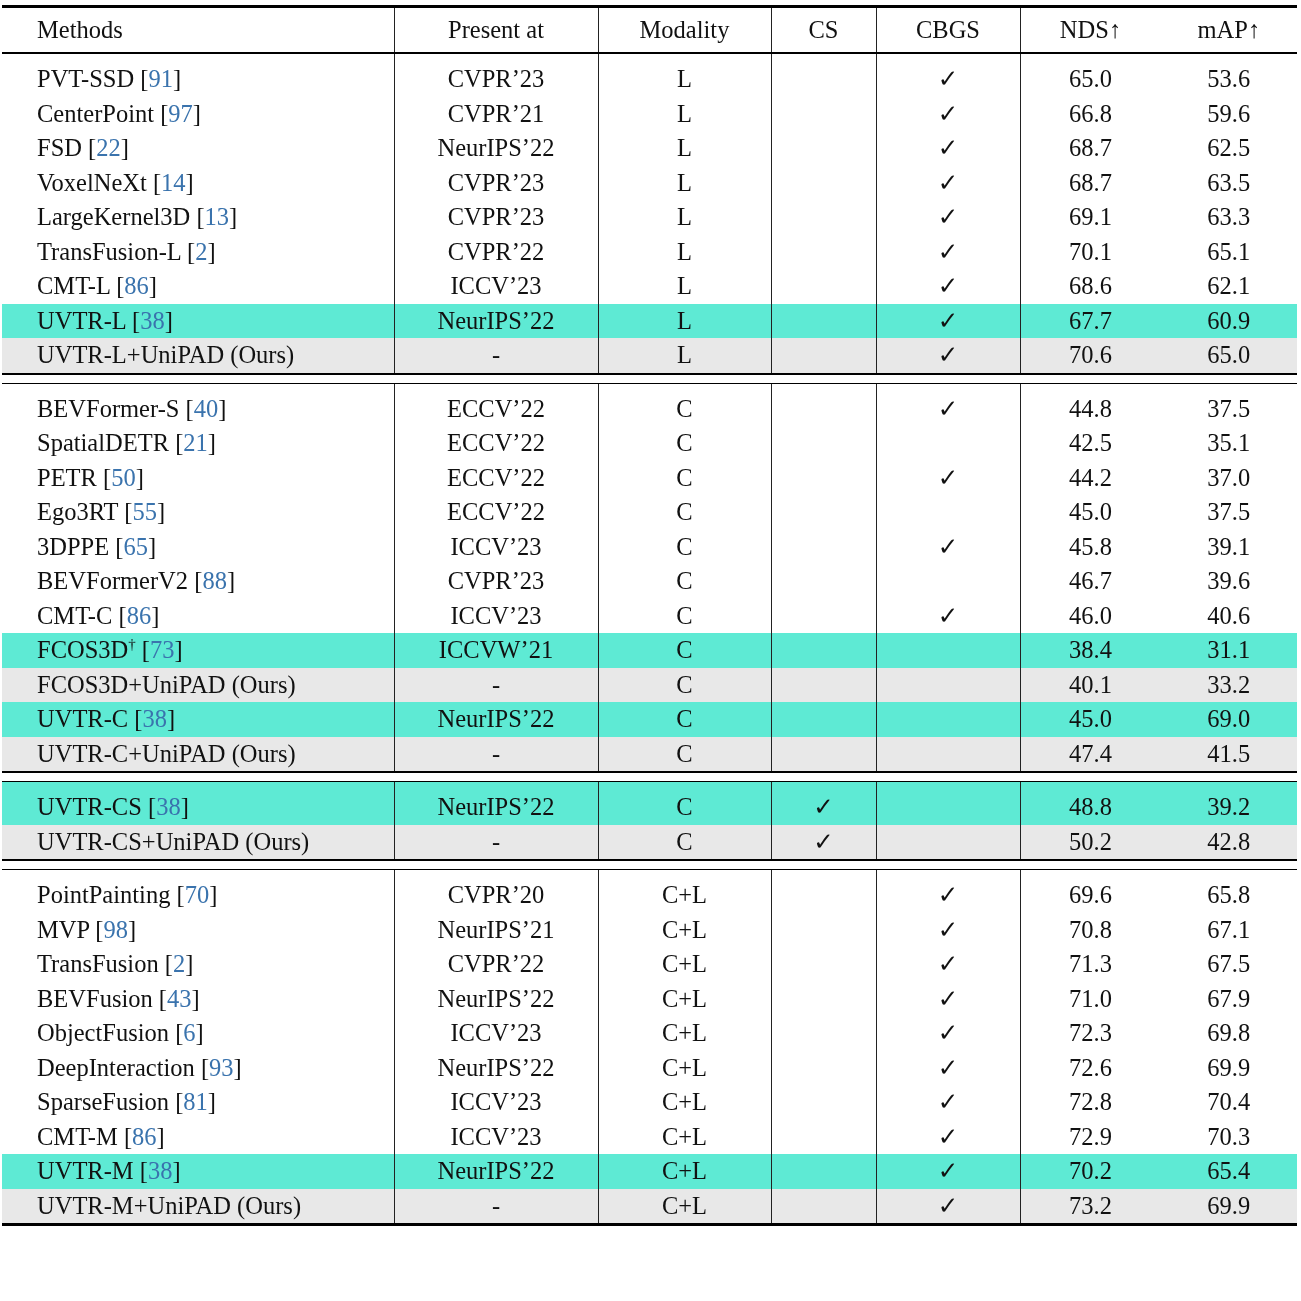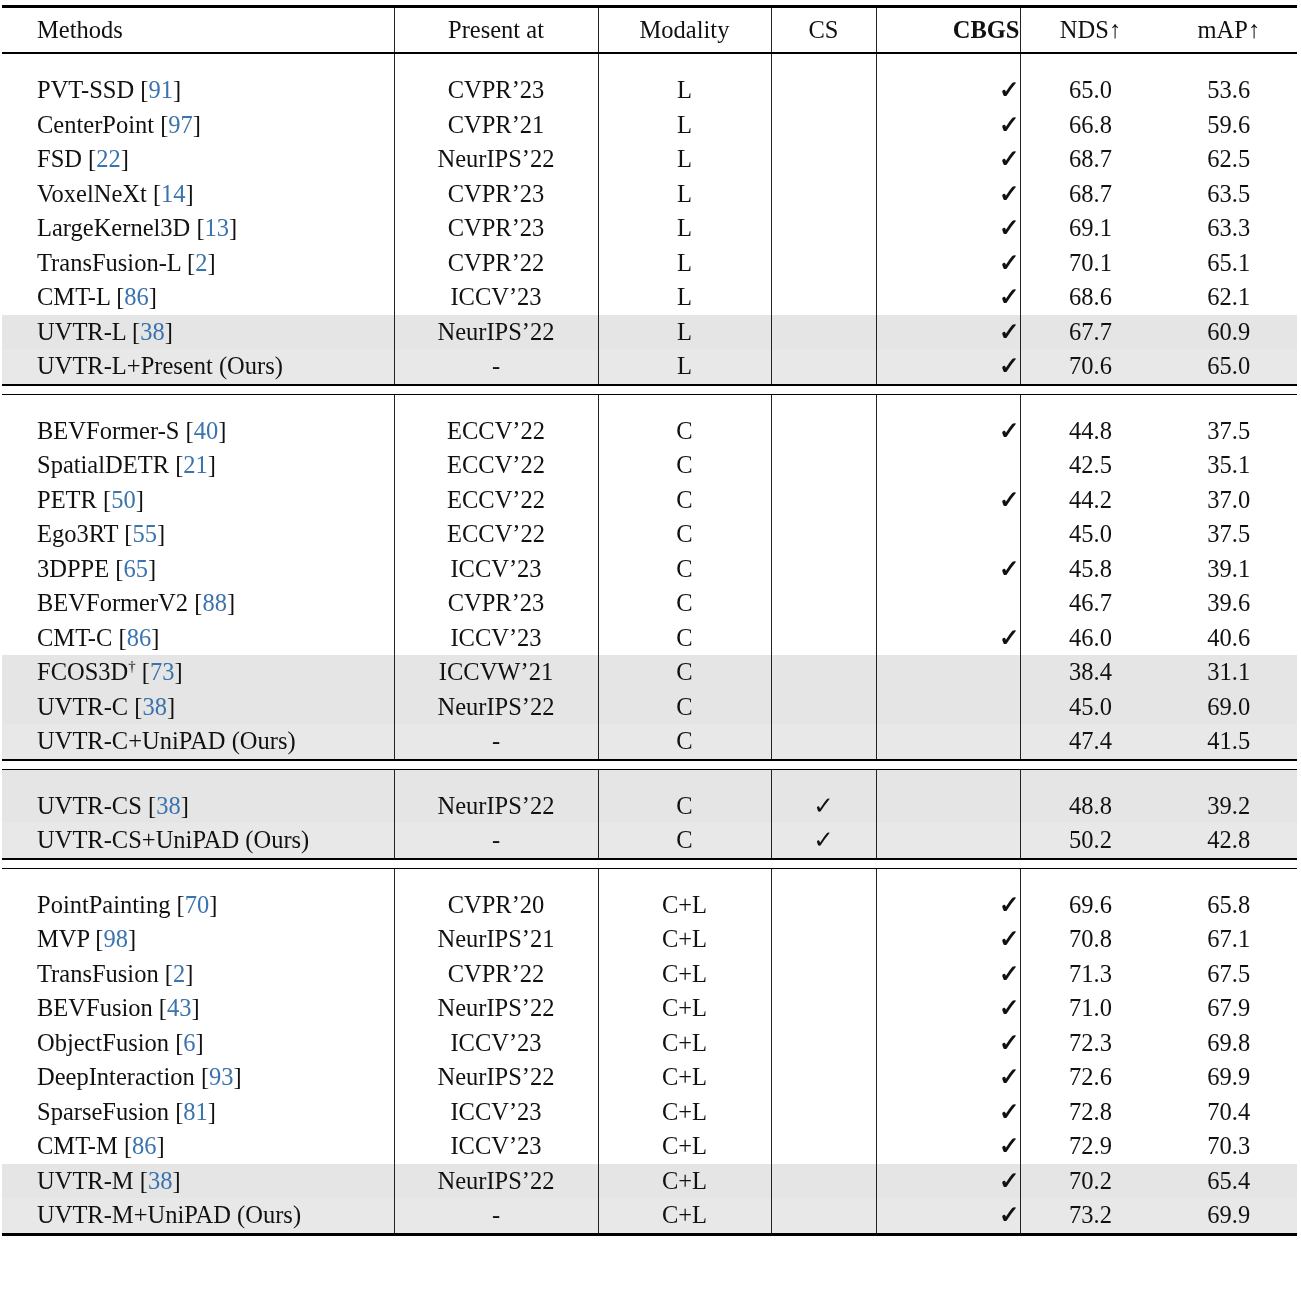--- a/index.html
+++ b/index.html
@@ -4,33 +4,33 @@
 <style>
   html, body { margin: 0; padding: 0; background: #ffffff; }
   body { width: 1301px; height: 1301px; overflow: hidden; font-family: "Liberation Serif", "DejaVu Serif", serif; color: #111; }
   .wrap { position: relative; width: 1126px; height: 1301px; }
   table { position: absolute; left: 2px; top: 5px; width: 1295px; border-collapse: collapse; font-size: 24.5px; }
   td, th { padding: 0; height: 34.5px; line-height: 34.5px; white-space: nowrap; font-weight: normal; }
   .c-method { width: 392px; text-align: left; padding-left: 35px; box-sizing: border-box; border-right: 1.5px solid #222; }
   .c-venue { width: 203px; text-align: center; border-right: 1.5px solid #222; margin-top: 48px; }
   .c-mod { width: 172px; text-align: center; border-right: 1.5px solid #222; }
   .c-cs { width: 104px; text-align: center; border-right: 1.5px solid #222; }
-  .c-cbgs { width: 143px; text-align: right; border-right: 1.5px solid #222; font-weight: bold; }
+  .c-cbgs { width: 143px; text-align: center; border-right: 1.5px solid #222; }
   .c-nds { width: 140px; text-align: center; }
   .c-map { text-align: center; }
   thead tr th { height: 44px; line-height: 44px; }
   thead tr { border-top: 3.5px solid #000; border-bottom: 2px solid #000; }
   .double { height: 8px; }
   .double td { height: 8px; padding: 0; border-top: 2px solid #000; border-bottom: 1px solid #000; line-height: 0; }
-  .shade-a { background: #e5e5e5; }
+  .shade-a { background: #5eead4; }
   .shade-b { background: #e8e8e8; }
   .bold { font-weight: bold; }
   .ref { color: #3a73ad; }
   .bottom-rule td { border-bottom: 3.5px solid #000; }
-  .first-row td { padding-top: 19px; }
+  .first-row td { padding-top: 8px; }
   sup { font-size: 15px; line-height: 0; }
 </style>
 </head>
 <body>
 
 <div class="wrap">
 <table>
   <thead>
     <tr>
       <th class="c-method">Methods</th>
@@ -109,21 +109,21 @@
         <tr class="shade-a">
           <td class="c-method"><span>UVTR-L</span> [<span class="ref">38</span>]</td>
           <td class="c-venue">NeurIPS’22</td>
           <td class="c-mod">L</td>
           <td class="c-cs"></td>
           <td class="c-cbgs">✓</td>
           <td class="c-nds">67.7</td>
           <td class="c-map">60.9</td>
         </tr>
         <tr class="shade-b bold">
-          <td class="c-method"><span>UVTR-L+Present (Ours)</span></td>
+          <td class="c-method"><span>UVTR-L+UniPAD (Ours)</span></td>
           <td class="c-venue">-</td>
           <td class="c-mod">L</td>
           <td class="c-cs"></td>
           <td class="c-cbgs">✓</td>
           <td class="c-nds">70.6</td>
           <td class="c-map">65.0</td>
         </tr>
         <tr class="double">
           <td colspan="7"></td>
         </tr>
@@ -191,20 +191,29 @@
           <td class="c-map">40.6</td>
         </tr>
         <tr class="shade-a">
           <td class="c-method"><span>FCOS3D</span><sup>†</sup> [<span class="ref">73</span>]</td>
           <td class="c-venue">ICCVW’21</td>
           <td class="c-mod">C</td>
           <td class="c-cs"></td>
           <td class="c-cbgs"></td>
           <td class="c-nds">38.4</td>
           <td class="c-map">31.1</td>
+        </tr>
+        <tr class="shade-b bold">
+          <td class="c-method"><span>FCOS3D+UniPAD (Ours)</span></td>
+          <td class="c-venue">-</td>
+          <td class="c-mod">C</td>
+          <td class="c-cs"></td>
+          <td class="c-cbgs"></td>
+          <td class="c-nds">40.1</td>
+          <td class="c-map">33.2</td>
         </tr>
         <tr class="shade-a">
           <td class="c-method"><span>UVTR-C</span> [<span class="ref">38</span>]</td>
           <td class="c-venue">NeurIPS’22</td>
           <td class="c-mod">C</td>
           <td class="c-cs"></td>
           <td class="c-cbgs"></td>
           <td class="c-nds">45.0</td>
           <td class="c-map">69.0</td>
         </tr>

